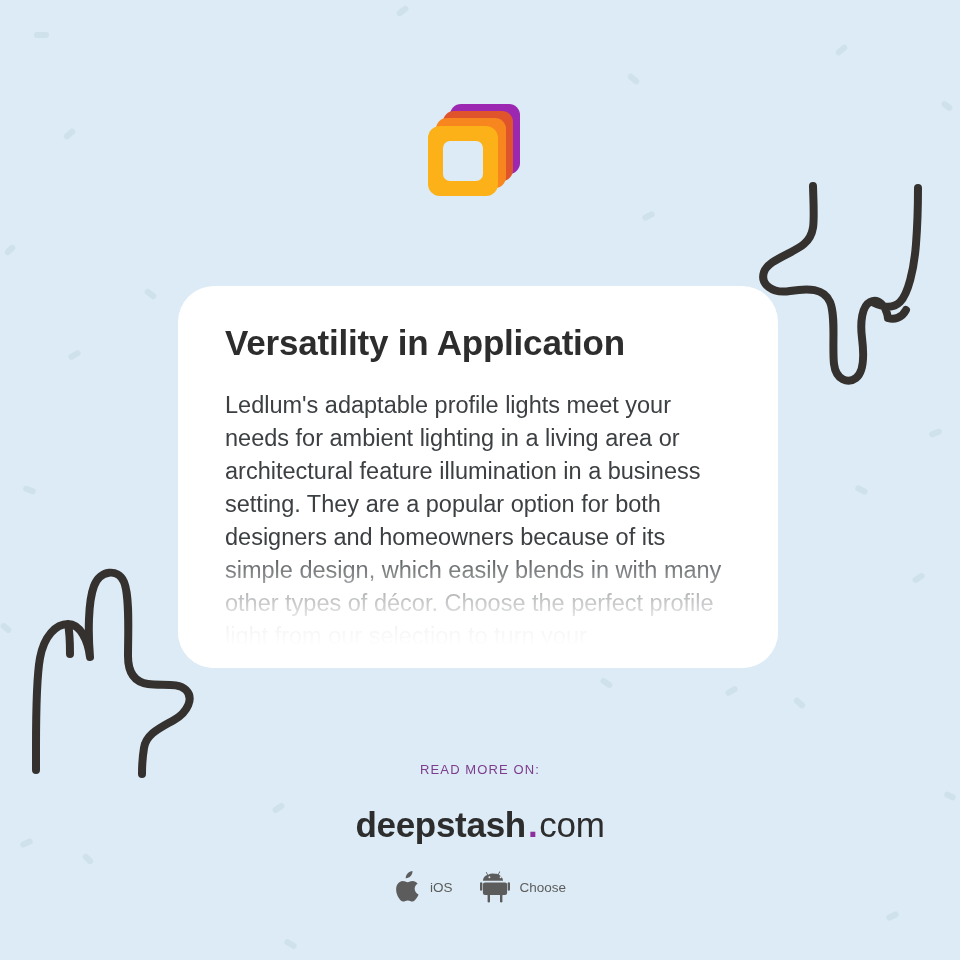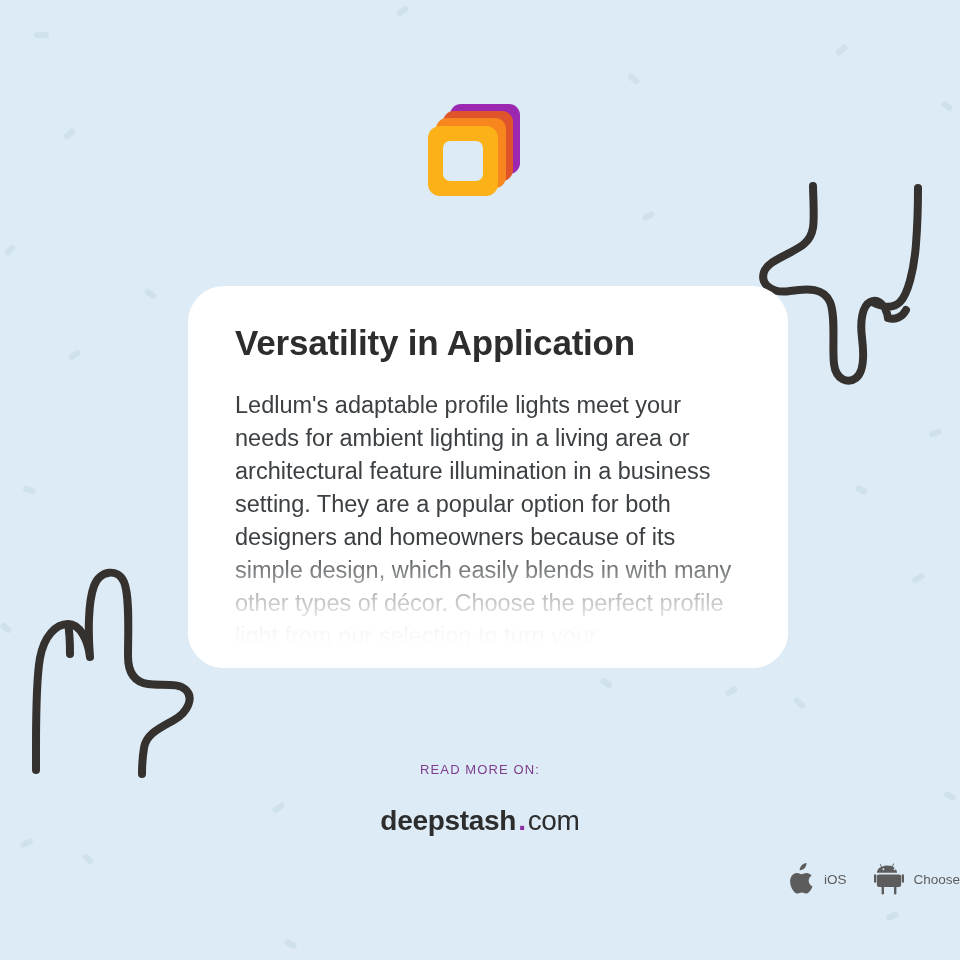--- a/index.html
+++ b/index.html
@@ -79,21 +79,21 @@
     position: absolute;
     left: 15px; top: 15px;
     width: 40px; height: 40px;
     border-radius: 7px;
     background: #dcebf5;
   }
 
   
   #card {
     position: absolute;
-    left: 188px;
+    left: 178px;
     top: 286px;
     width: 600px;
     height: 382px;
     background: #ffffff;
     border-radius: 36px;
     overflow: hidden;
   }
   #card-inner {
     padding: 36px 46px 0 47px;
   }
@@ -136,37 +136,37 @@
   }
   #read-more-on {
     font-size: 13px;
     font-weight: normal;
     letter-spacing: 1.1px;
     color: #7d3c8c;
     margin: 0;
   }
   #brand {
     margin-top: 28px;
-    font-size: 28px;
+    font-size: 35px;
     color: #2d2d2d;
     letter-spacing: -0.3px;
     white-space: nowrap;
   }
   #brand-name { font-weight: bold; }
   #brand-dot {
     color: #8e2f9e;
     font-weight: bold;
     padding: 0 2px;
   }
   #brand-tld { font-weight: 400; }
 
   #stores {
     margin-top: 26px;
     display: flex;
-    justify-content: flex-end;
+    justify-content: center;
     align-items: center;
     gap: 28px;
   }
   .store {
     display: flex;
     align-items: center;
     gap: 9px;
   }
   .store svg { display: block; fill: #5d5c5c; }
   .store-label {

